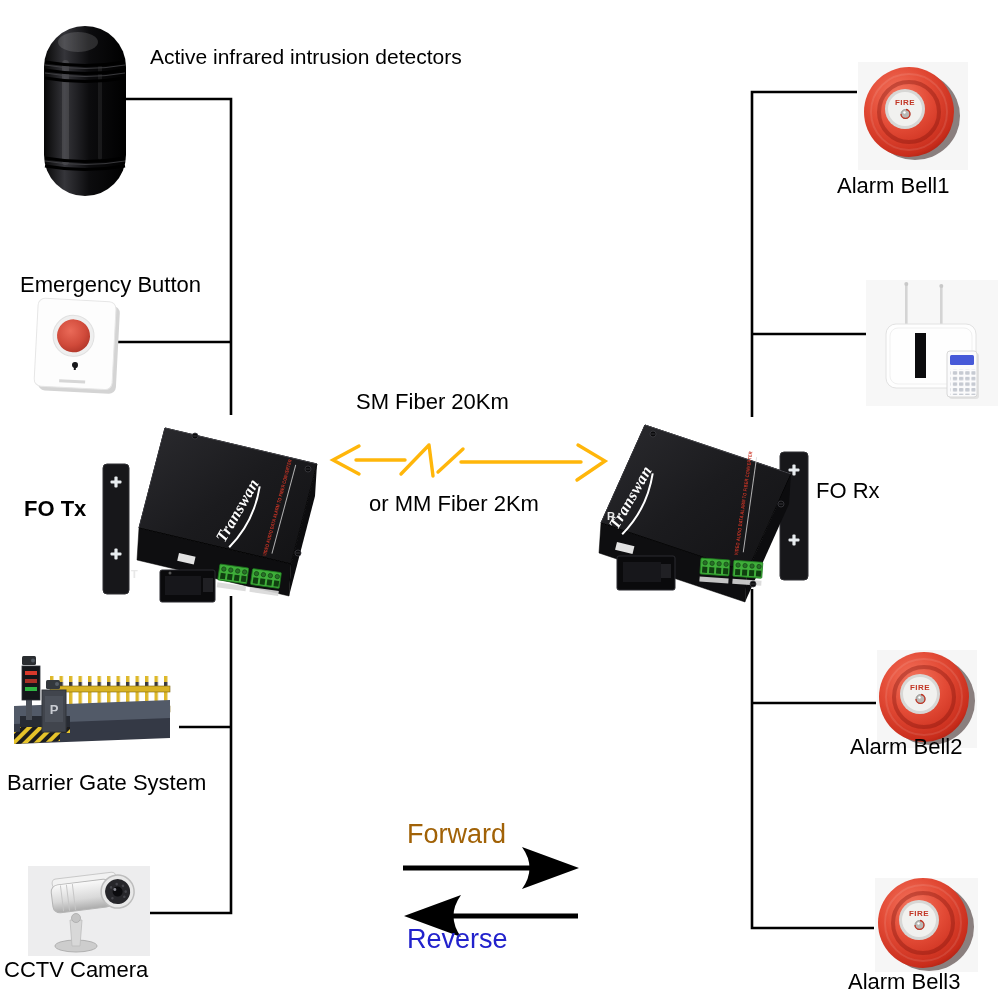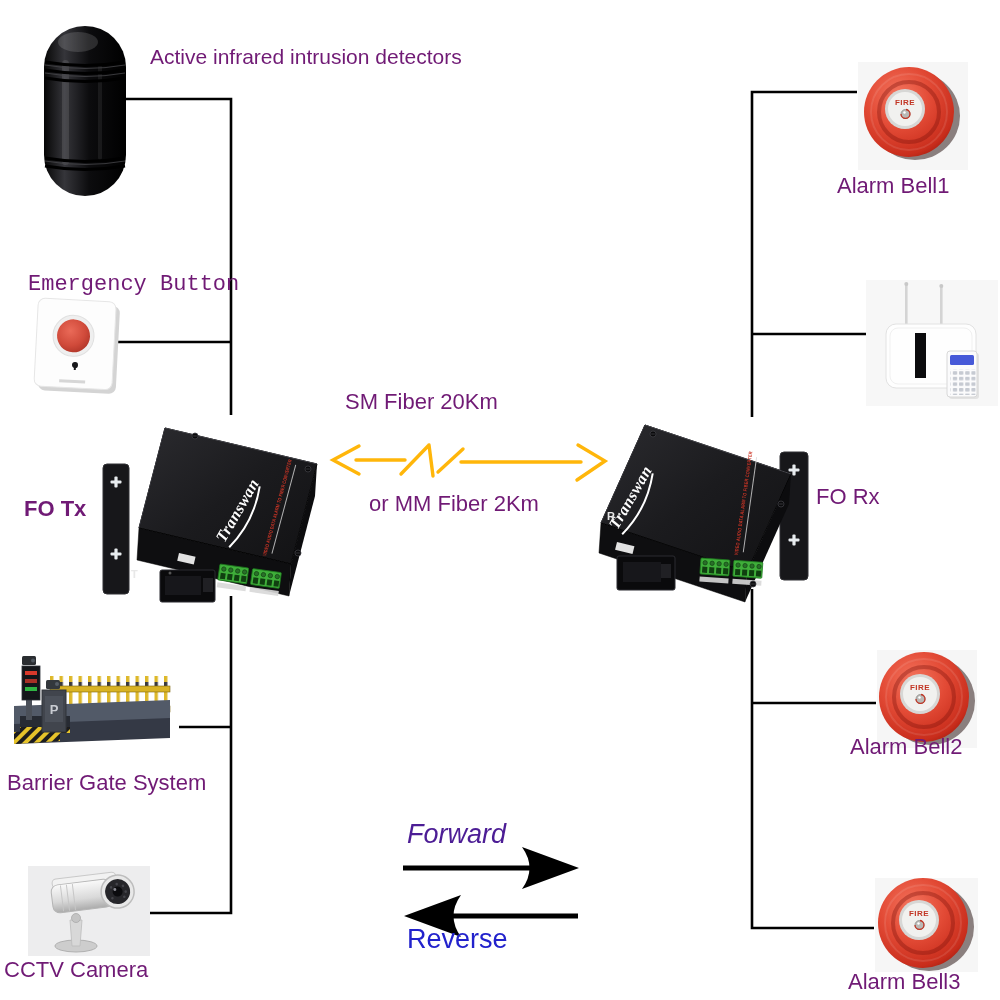--- a/index.html
+++ b/index.html
@@ -1,32 +1,32 @@
 <!DOCTYPE html>
 <html><head>
 <meta charset="utf-8">
 <style>
   html,body{margin:0;padding:0;background:#fff;}
   #canvas{position:relative;width:1000px;height:1000px;background:#ffffff;overflow:hidden;
           font-family:"Liberation Sans", sans-serif;}
   .layer{position:absolute;left:0;top:0;}
   .dev{position:absolute;}
-  .lbl{position:absolute;font-size:22px;color:#701a75;white-space:nowrap;line-height:1.1;}
+  .lbl{position:absolute;font-size:22px;color:#000000;white-space:nowrap;line-height:1.1;}
   #lbl-detector{left:150px;top:45px;font-size:21px;}
-  #lbl-emergency{left:28px;top:273px;font-family:Liberation Mono, monospace;}
+  #lbl-emergency{left:20px;top:273px;}
   #lbl-fotx{left:24px;top:497px;font-weight:bold;}
   #lbl-barrier{left:7px;top:771px;}
   #lbl-cctv{left:4px;top:958px;}
-  #lbl-sm{left:345px;top:390px;text-align:right;}
+  #lbl-sm{left:356px;top:390px;text-align:right;}
   #lbl-mm{left:369px;top:492px;}
-  #lbl-forward{left:407px;top:820px;font-size:27px;color:#4c1d95;font-style:italic;}
+  #lbl-forward{left:407px;top:820px;font-size:27px;color:#a16207;}
   #lbl-reverse{left:407px;top:925px;font-size:27px;color:#2222cc;text-align:center;}
   #lbl-bell1{left:837px;top:174px;}
   #lbl-base{left:788px;top:404px;}
-  #lbl-forx{left:816px;top:479px;margin-top:6px;}
+  #lbl-forx{left:816px;top:479px;}
   #lbl-bell2{left:850px;top:735px;}
   #lbl-bell3{left:848px;top:970px;}
   .brand-text{font-family:"Liberation Serif", serif;font-style:italic;font-weight:bold;
               font-size:16px;fill:#ffffff;letter-spacing:.5px;}
   .edge-text{font-size:5px;font-weight:bold;fill:#cc3526;letter-spacing:.3px;}
   .fire-text{font-size:8px;font-weight:bold;fill:#c23524;letter-spacing:.5px;}
   .mark-text{font-size:11px;fill:#e8e8e8;font-weight:bold;}
 </style>
 </head>
 <body>

